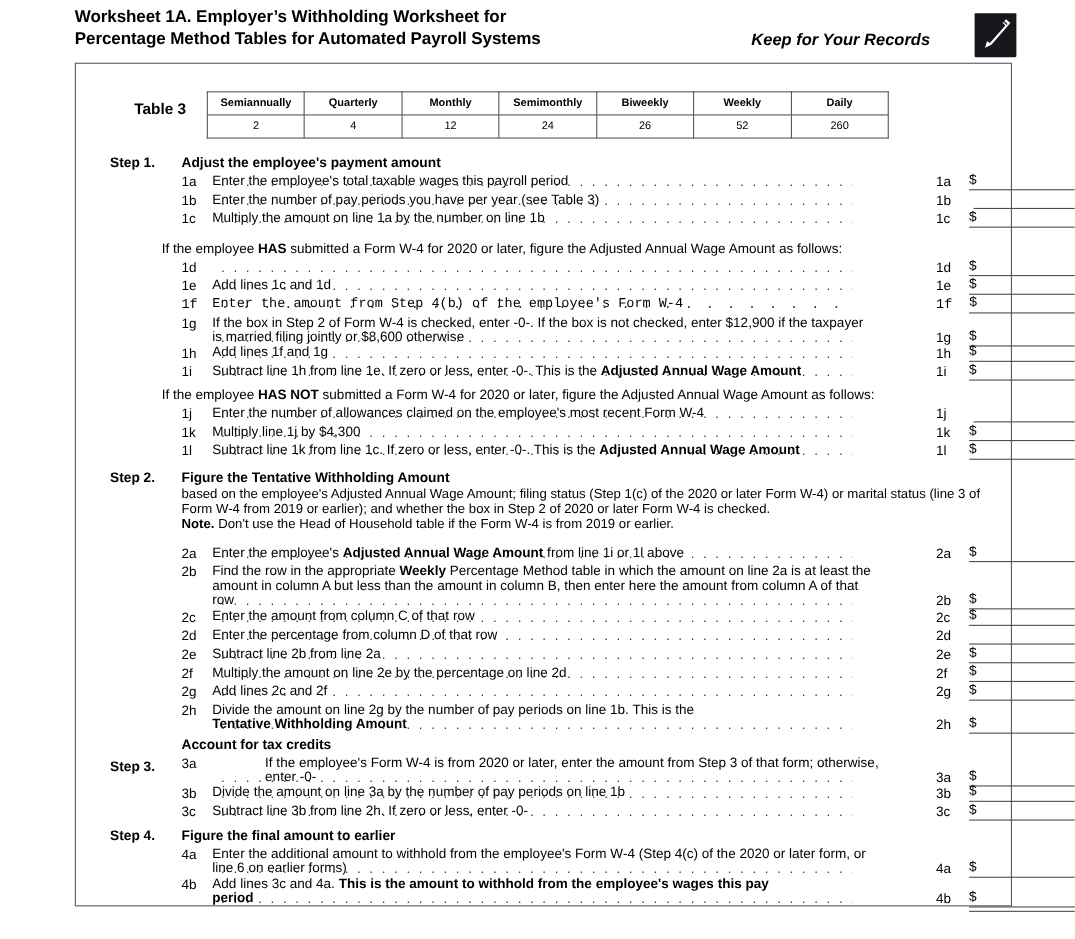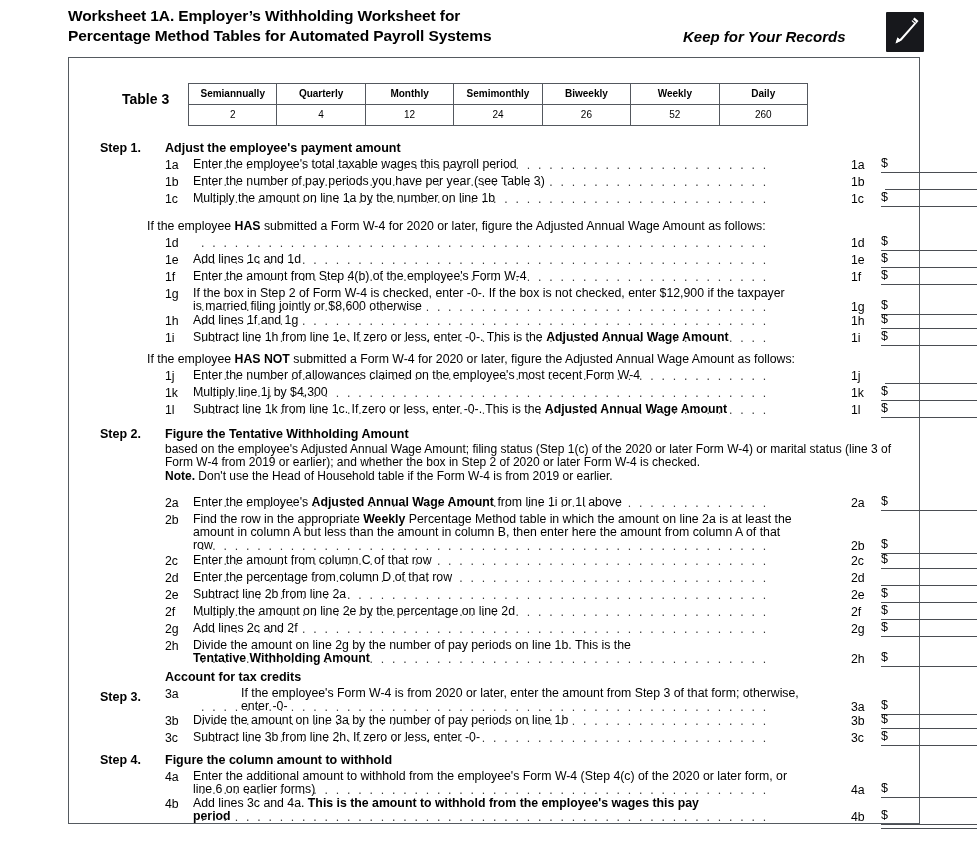--- a/index.html
+++ b/index.html
@@ -255,21 +255,21 @@
 
     <div class="step-head step-label" style="top:369px">Step 2.</div>
     <div class="step-head step-title" style="top:369px">Figure the Tentative Withholding Amount</div>
     <div class="note-para" style="top:385px;width:745px">based on the employee's Adjusted Annual Wage Amount; filing status (Step 1(c) of the 2020 or later Form W-4) or marital status (line 3 of Form W-4 from 2019 or earlier); and whether the box in Step 2 of 2020 or later Form W-4 is checked.</div>
     <div class="note-para" style="top:412px;width:745px"><b>Note.</b> Don't use the Head of Household table if the Form W-4 is from 2019 or earlier.</div>
 
     <div class="step-head step-label" style="top:632px">Step 3.</div>
     <div class="step-head step-title" style="top:612px">Account for tax credits</div>
 
     <div class="step-head step-label" style="top:695px">Step 4.</div>
-    <div class="step-head step-title" style="top:695px">Figure the column amount to withhold</div>
+    <div class="step-head step-title" style="top:695px">Figure the final amount to earlier</div>
 
     <div id="lines-host">
         <div class="wline" style="top: 100px;">
           <div class="wnum">1a</div>
           <div class="wtext">Enter the employee's total taxable wages this payroll period</div>
           <div class="leader" style="top: 0px; right: 146px; left: 36px;">. . . . . . . . . . . . . . . . . . . . . . . . . . . . . . . . . . . . . . . . . . . . . . . . . . . . . . . . . . . . . . . . . . . . . . . . . . . . . . . . . . . . . . . . . . </div>
           <div class="wnum-right" style="top: 0px;">1a</div>
           <div class="ansline" style="top: 0px;">
             <span class="dollar">$</span>
             <div class="rule"></div>
@@ -306,21 +306,21 @@
         <div class="wline" style="top: 195px;">
           <div class="wnum">1e</div>
           <div class="wtext">Add lines 1c and 1d</div>
           <div class="leader" style="top: 0px; right: 146px; left: 36px;">. . . . . . . . . . . . . . . . . . . . . . . . . . . . . . . . . . . . . . . . . . . . . . . . . . . . . . . . . . . . . . . . . . . . . . . . . . . . . . . . . . . . . . . . . . </div>
           <div class="wnum-right" style="top: 0px;">1e</div>
           <div class="ansline" style="top: 0px;">
             <span class="dollar">$</span>
             <div class="rule"></div>
           </div>
         </div>
-        <div class="wline" style="top: 212px;">
+        <div class="wline" style="top: 212px; font-family: Liberation Mono, monospace;">
           <div class="wnum">1f</div>
           <div class="wtext">Enter the amount from Step 4(b) of the employee's Form W-4</div>
           <div class="leader" style="top: 0px; right: 146px; left: 36px;">. . . . . . . . . . . . . . . . . . . . . . . . . . . . . . . . . . . . . . . . . . . . . . . . . . . . . . . . . . . . . . . . . . . . . . . . . . . . . . . . . . . . . . . . . . </div>
           <div class="wnum-right" style="top: 0px;">1f</div>
           <div class="ansline" style="top: 0px;">
             <span class="dollar">$</span>
             <div class="rule"></div>
           </div>
         </div>
         <div class="wline" style="top: 229px;">

